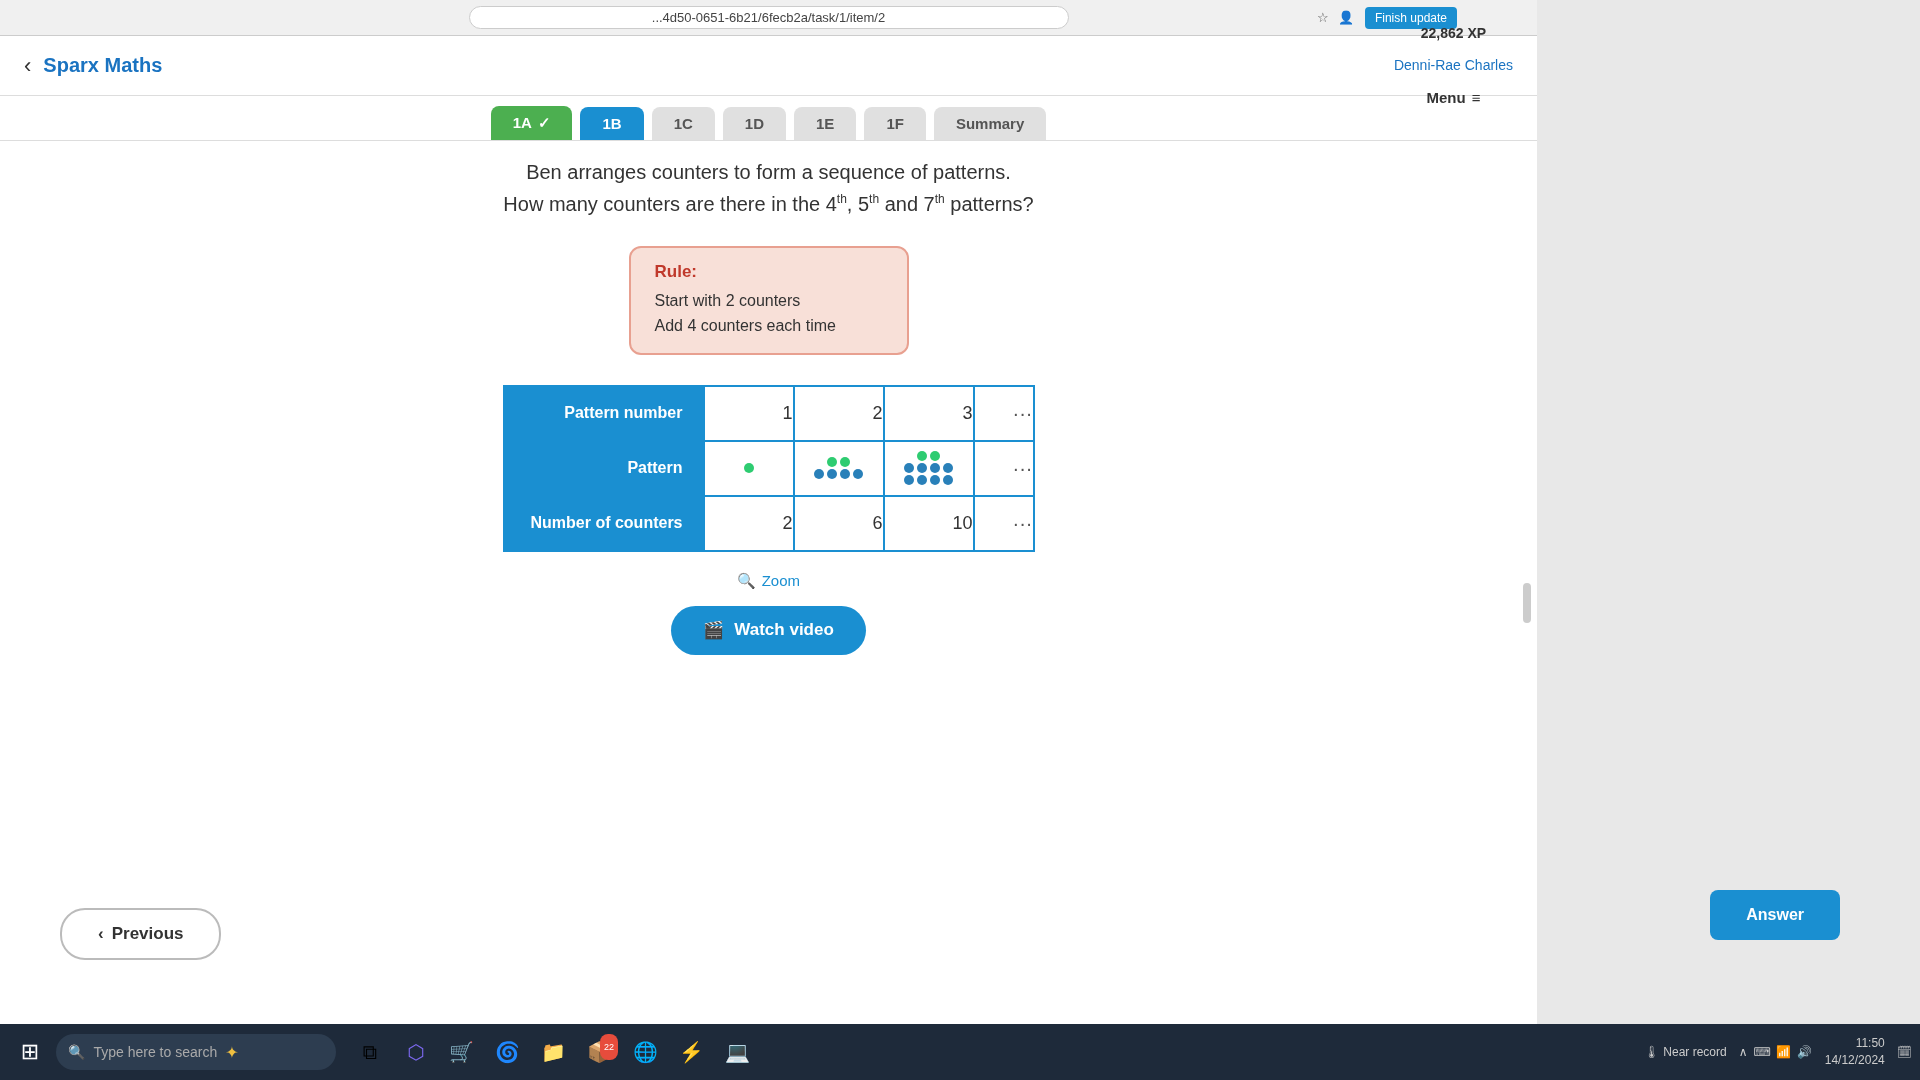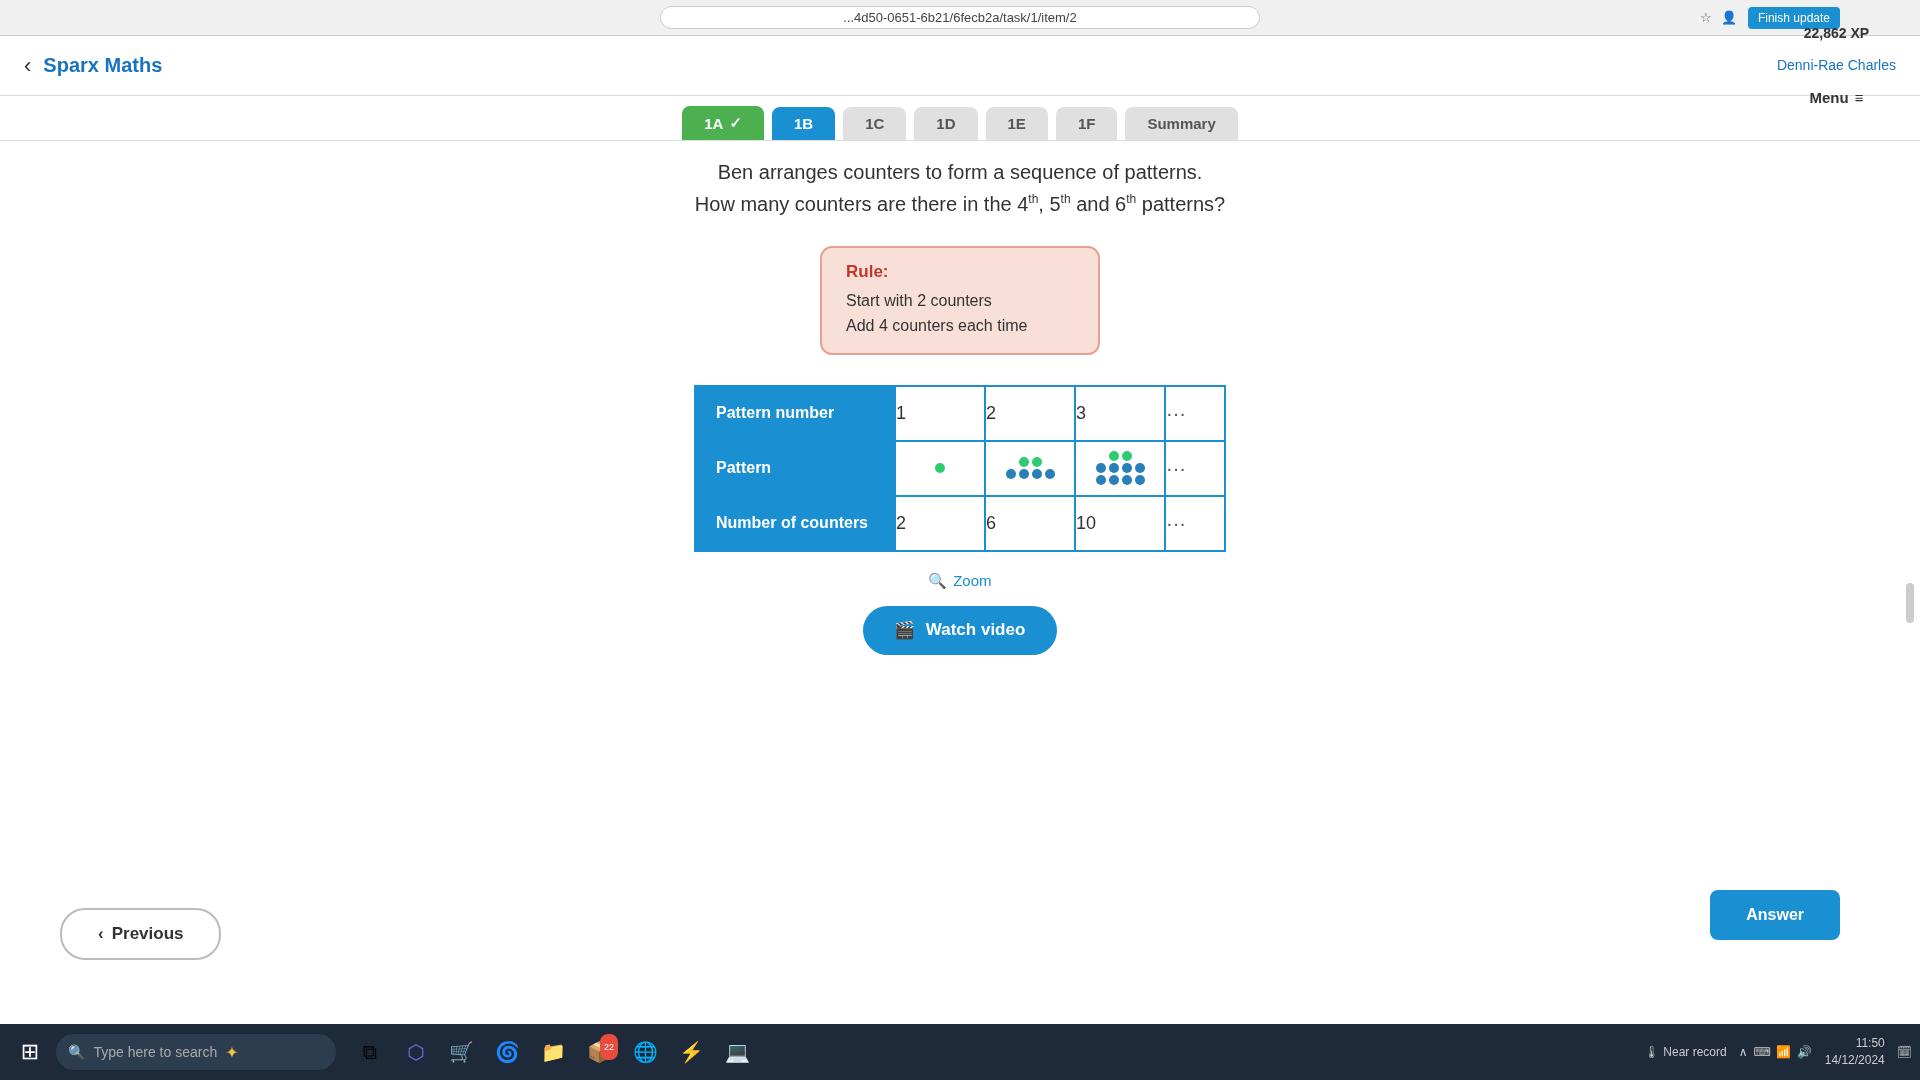--- a/index.html
+++ b/index.html
@@ -109,21 +109,20 @@
       color: #555;
     }
     .tab.active {
       background: #1a8fd1;
       color: white;
     }
     .tab.completed {
       background: #4caf50;
       color: white;
       display: flex;
-      align-items: center;
       gap: 6px;
     }
 
     .question-text {
       font-size: 20px;
       color: #333;
       text-align: center;
       margin-bottom: 10px;
     }
     .question-text sup {
@@ -153,21 +152,21 @@
     }
 
     
     .pattern-table {
       border-collapse: collapse;
       margin: 10px 0 20px 0;
     }
     .pattern-table th, .pattern-table td {
       border: 2px solid #1a8fd1;
       padding: 0;
-      text-align: left;
+      text-align: right;
       min-width: 80px;
     }
     .pattern-table .row-header {
       background: #1a8fd1;
       color: white;
       font-weight: bold;
       font-size: 16px;
       padding: 12px 20px;
       min-width: 200px;
     }
@@ -353,21 +352,21 @@
     .near-record {
       display: flex;
       align-items: center;
       gap: 4px;
       color: #ccc;
       font-size: 12px;
     }
 
     .page-wrapper {
       background: #15803d;
-      width: 1920px;
+      width: 1537px;
       min-height: 1024px;
       display: flex;
       flex-direction: column;
     }
 
     .content-area {
       flex: 1;
       display: flex;
       flex-direction: column;
       align-items: center;
@@ -433,21 +432,21 @@
     <div class="tab">
       <span>Summary</span>
     </div>
   </div>
 
   <div class="content-area">
 
     <p class="intro-text">Ben arranges counters to form a sequence of patterns.</p>
 
     <p class="question-text">
-      <span>How many counters are there in the 4</span><sup>th</sup><span>, 5</span><sup>th</sup><span> and 6</span><sup>th</sup><span> patterns?</span>
+      <span>How many counters are there in the 4</span><sup>th</sup><span>, 5</span><sup>th</sup><span> and 7</span><sup>th</sup><span> patterns?</span>
     </p>
 
     <div class="rule-box">
       <div class="rule-title">Rule:</div>
       <div class="rule-text">Start with 2 counters</div>
       <div class="rule-text">Add 4 counters each time</div>
     </div>
 
     <table class="pattern-table">
       <tbody>

